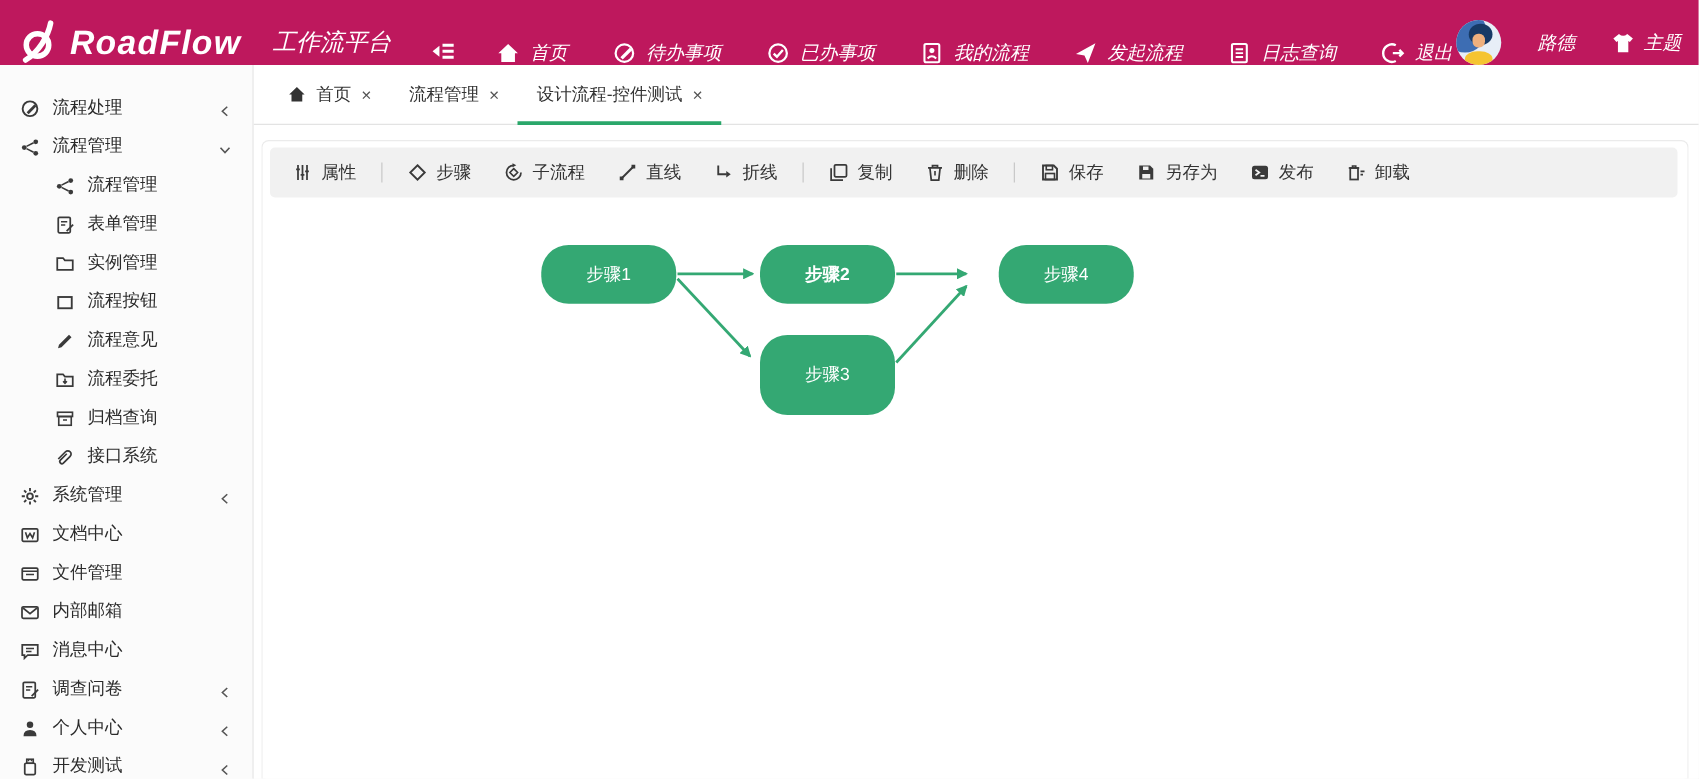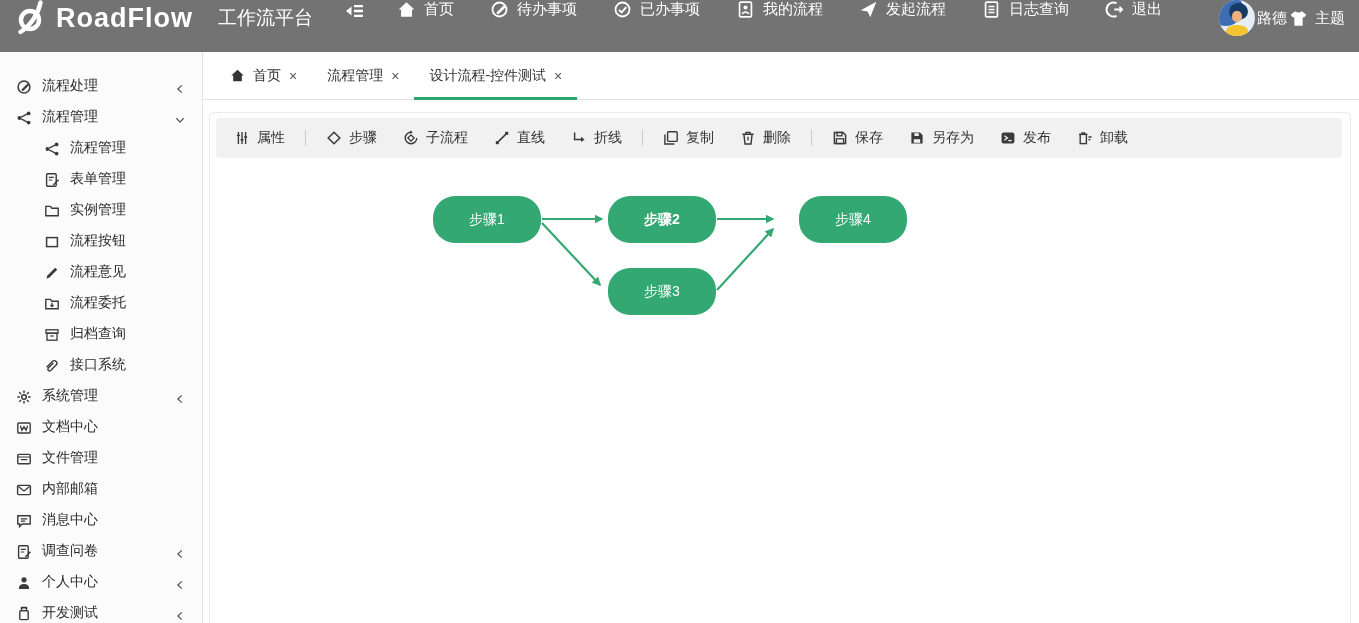--- a/index.html
+++ b/index.html
@@ -1,30 +1,30 @@
 <!DOCTYPE html>
 <html><head>
 <meta charset="utf-8">
 <style>
   * { box-sizing: border-box; margin: 0; padding: 0; }
   html,body { width:1359px; height:623px; }
   body { font-family: "Liberation Sans", "DejaVu Sans", sans-serif; background:#fff; overflow:hidden; }
   .app { width:1359px; height:623px; display:flex; flex-direction:column; }
 
   
-  .header { height:52px; flex:0 0 52px; background:#737373; color:#fff; display:flex; align-items:flex-start; padding:0 14px; }
+  .header { height:52px; flex:0 0 52px; background:#be185d; color:#fff; display:flex; align-items:flex-end; padding:0 14px;font-style:italic; }
   .brand { display:flex; align-items:center; gap:6px; cursor:pointer; }
   .brand svg { display:block; }
   .brand-name { font-size:27px; font-weight:bold; letter-spacing:1px; }
   .brand-suffix { font-size:19px; margin-left:19px; }
   .menufold { margin-left:30px; cursor:pointer; display:flex; align-items:center; }
   .hnav { display:flex; align-items:center; margin-left:32px; gap:36px; }
   .hnav-item { display:flex; align-items:center; gap:8px; font-size:15px; cursor:pointer; white-space:nowrap; }
   .hic { width:19px; height:19px; color:#fff; }
-  .hright { margin-left:auto; display:flex; align-items:center; gap:2px; }
+  .hright { margin-left:auto; display:flex; align-items:center; gap:29px; }
   .avatar { width:36px; height:36px; border-radius:50%; background:#e7eef7; position:relative; overflow:hidden; cursor:pointer; flex:0 0 36px; }
   .av-blue { position:absolute; width:34px; height:34px; border-radius:50%; background:#3d6db3; left:-10px; top:-8px; }
   .av-hair { position:absolute; width:19px; height:17px; border-radius:50%; background:#173a66; left:10px; top:3px; }
   .av-face { position:absolute; width:10px; height:11px; border-radius:45%; background:#eeb07e; left:13px; top:11px; }
   .av-shirt { position:absolute; width:22px; height:13px; border-radius:45% 45% 0 0; background:#f5c431; left:7px; top:25px; }
   .username { font-size:15px; }
   .theme { display:flex; align-items:center; gap:7px; font-size:15px; cursor:pointer; }
 
   
   .bodyrow { flex:1; display:flex; min-height:0; }
@@ -49,21 +49,21 @@
   .tb-item { display:flex; align-items:center; gap:7px; font-size:14px; color:#333; cursor:pointer; white-space:nowrap; }
   .tb-sep { width:1px; height:16px; background:#c9c9c9; margin:0 -6px; }
   .wic { width:16px; height:16px; color:#3a3a3a; }
 
   
   .canvas { position:relative; flex:1; min-height:0; }
   .edges { position:absolute; left:0; top:0; width:100%; height:100%; }
   .node { position:absolute; width:108px; height:47px; background:#34a873; border-radius:22px; color:#fff; font-size:14px; display:flex; align-items:center; justify-content:center; cursor:move; }
   .node-1 { left:223px; top:33px; }
   .node-2 { left:398px; top:33px;font-weight:bold; }
-  .node-3 { left:398px; top:105px; height:47px; }
+  .node-3 { left:398px; top:105px; height:64px; }
   .node-4 { left:569px; top:33px;margin-left:20px; }
 </style>
 </head>
 <body>
 
 <svg width="0" height="0" style="position:absolute" aria-hidden="true">
   <defs>
     <symbol id="i-menufold" viewBox="0 0 16 16">
         <path d="M6.2 4.8 L2.2 8 L6.2 11.2 Z" fill="currentColor"></path>
         <path d="M8 4.5h6.5M8 8h6.5M8 11.5h6.5" stroke="currentColor" stroke-width="1.7" fill="none"></path>

